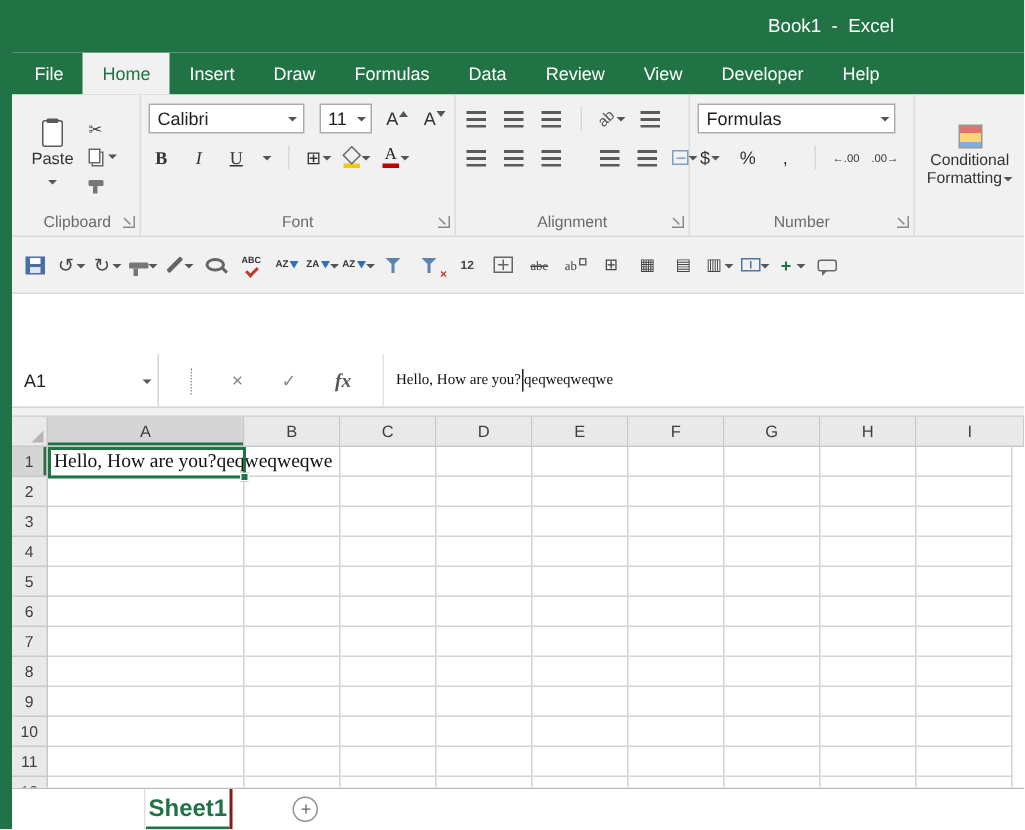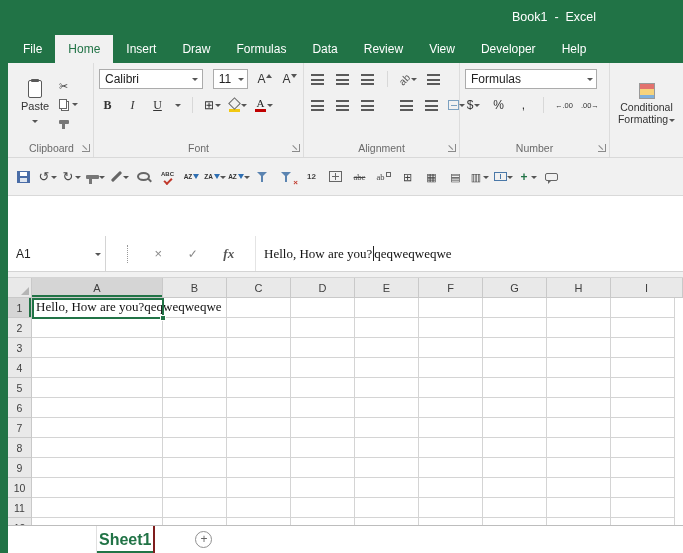--- a/index.html
+++ b/index.html
@@ -110,21 +110,21 @@
 
   
   .formularow{height:36px;background:#fff;border-bottom:1px solid #d4d4d4;display:flex;align-items:stretch;flex:none;margin-top:40px;}
   .namebox{width:98px;margin-left:8px;border-right:1px solid #d4d4d4;display:flex;align-items:center;padding:0 4px 0 8px;font-size:12px;color:#222;}
   .namebox .cval{flex:1;}
   .fbbtns{width:150px;display:flex;align-items:center;justify-content:space-around;padding:0 8px;border-right:1px solid #e4e4e4;}
   .dots{width:2px;height:18px;border-left:1px dotted #999;}
   .fbx{color:#8a8a8a;font-size:13px;}
   .fbok{color:#8a8a8a;font-size:12px;}
   .fbfx{color:#555;font-size:13px;font-family:"Liberation Serif",serif;font-style:italic;font-weight:600;}
-  .fbtext{flex:1;display:flex;align-items:center;padding-left:8px;font-family:"Liberation Serif",serif;font-size:13px;color:#111;white-space:pre;overflow:hidden;}
+  .fbtext{flex:1;display:flex;align-items:center;padding-left:8px;font-family:"Liberation Serif",serif;font-size:10px;color:#111;white-space:pre;overflow:hidden;}
   .caret{display:inline-block;width:1px;height:15px;background:#222;margin:0 0 0 1px;}
 
   .gapband{height:6px;background:#f1f1f1;border-bottom:1px solid #d4d4d4;flex:none;}
 
   
   .gridarea{flex:1;position:relative;margin-left:8px;overflow:hidden;background:#fff;}
   .colheads,.grow{display:flex;height:20px;flex:none;}
   .corner{width:24px;flex:none;background:#e9e9e9;border-right:1px solid #c9c9c9;border-bottom:1px solid #c9c9c9;position:relative;}
   .corner::after{content:"";position:absolute;right:2px;bottom:2px;border-left:8px solid transparent;border-bottom:8px solid #b5b5b5;}
   .ch,.rh{background:#e9e9e9;border-right:1px solid #c9c9c9;border-bottom:1px solid #c9c9c9;display:flex;align-items:center;justify-content:center;font-size:11px;color:#3f3f3f;flex:none;}

